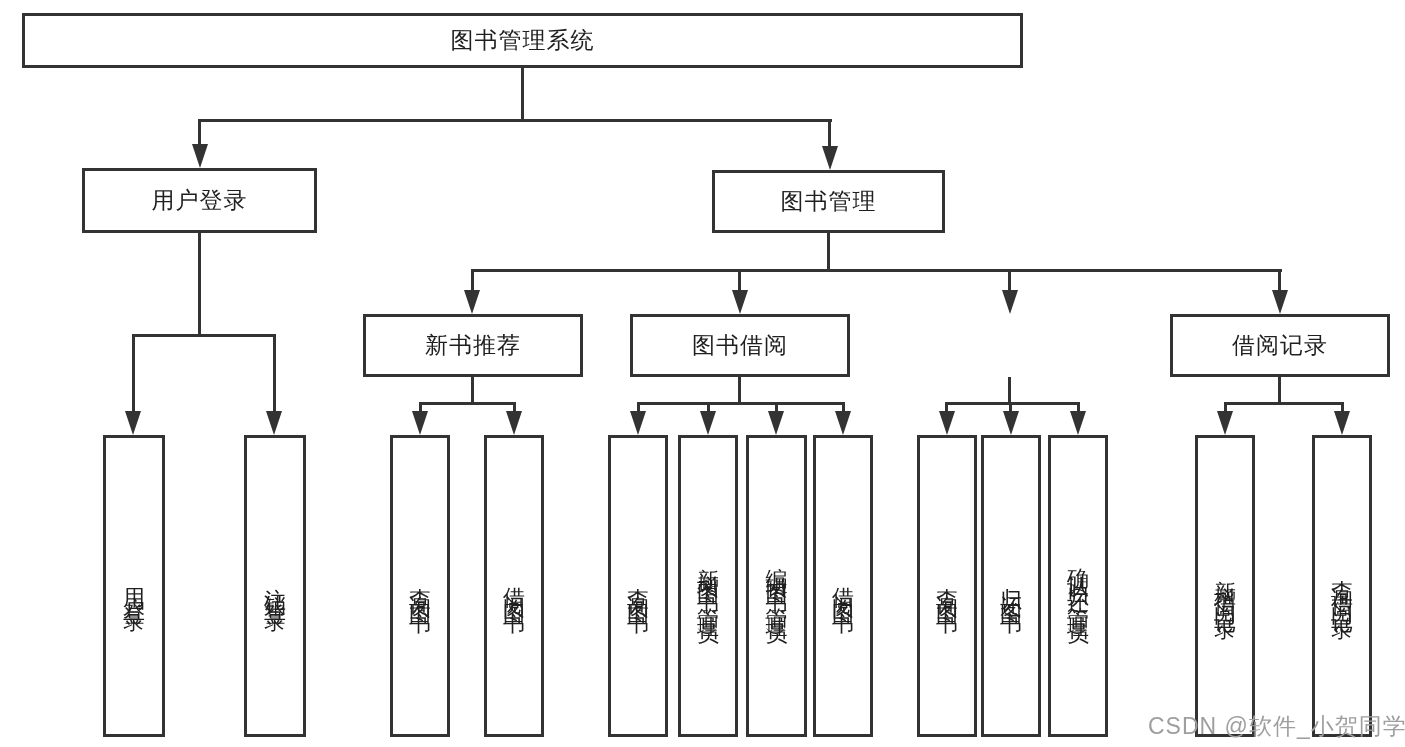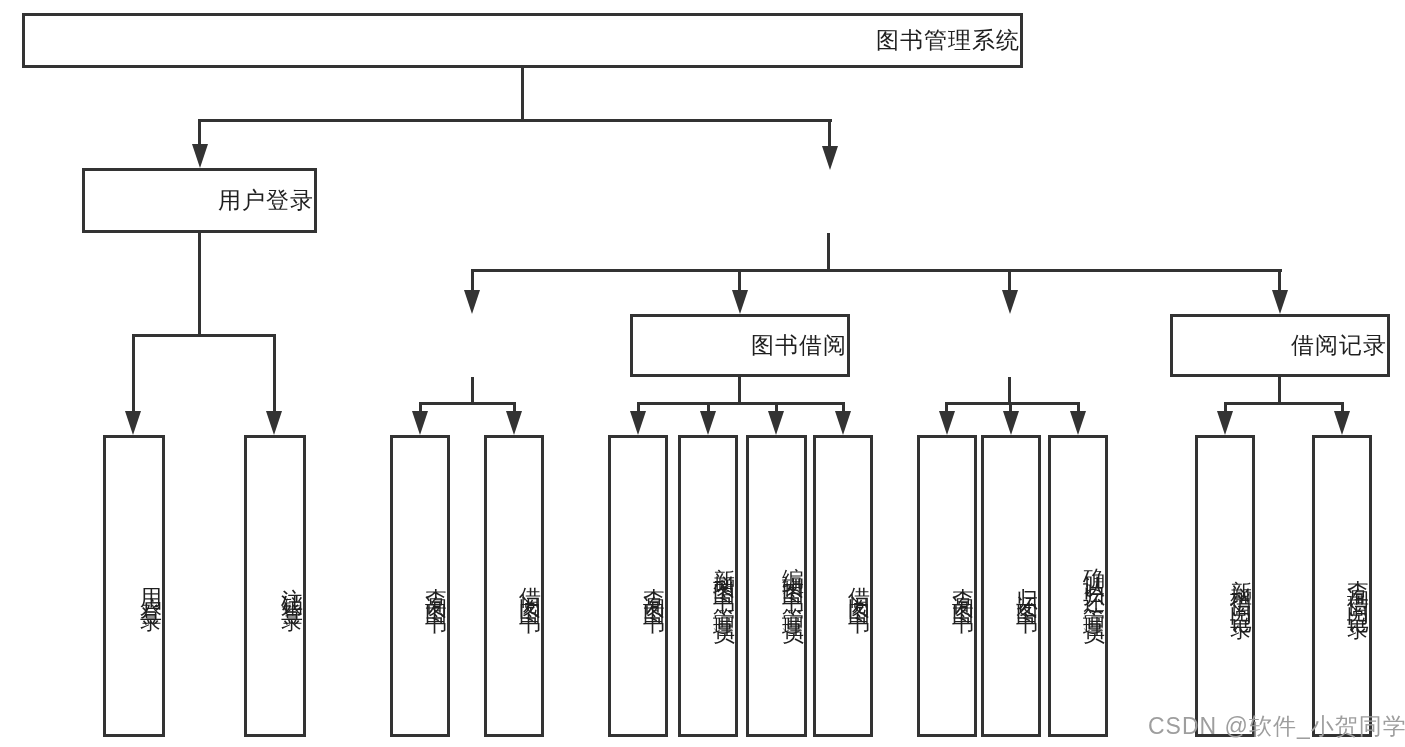--- a/index.html
+++ b/index.html
@@ -14,21 +14,21 @@
     width:1405px;height:747px;
     background:var(--bg);
     font-family:"Liberation Sans",sans-serif;
     overflow:hidden;
   }
   .box{
     position:absolute;
     box-sizing:border-box;
     border:3px solid var(--line);
     background:#fff;
-    display:flex;align-items:center;justify-content:flex-end;
+    display:flex;align-items:center;justify-content:center;
     color:var(--text);
     font-size:23px;
     letter-spacing:1px;
     z-index:2;
   }
   .vbox{font-size:22px;letter-spacing:0;}
   .vbox .vtxt{
     writing-mode:vertical-rl;
     text-orientation:mixed;
     letter-spacing:8px;
@@ -66,39 +66,45 @@
   <div class="vl" style="left:521px;top:68px;height:53px;"></div>
   <div class="hl" style="left:198px;top:119px;width:634px;"></div>
   <div class="vl" style="left:198px;top:119px;height:30px;"></div>
   <div class="ar" style="left:192px;top:144px;"></div>
   <div class="vl" style="left:828px;top:119px;height:32px;"></div>
   <div class="ar" style="left:822px;top:146px;"></div>
 
   <div class="box" style="left:82px;top:168px;width:235px;height:65px;">
     <span>用户登录</span>
   </div>
+  <div class="box" style="left:712px;top:170px;width:233px;height:63px;">
+    <span>图书管理</span>
+  </div>
 
   <div class="vl" style="left:198px;top:233px;height:104px;"></div>
   <div class="hl" style="left:132px;top:334px;width:144px;"></div>
   <div class="vl" style="left:132px;top:334px;height:82px;"></div>
   <div class="ar" style="left:125px;top:411px;"></div>
   <div class="vl" style="left:273px;top:334px;height:82px;"></div>
   <div class="ar" style="left:266px;top:411px;"></div>
 
   <div class="vl" style="left:827px;top:233px;height:39px;"></div>
   <div class="hl" style="left:471px;top:269px;width:811px;"></div>
   <div class="vl" style="left:471px;top:269px;height:26px;"></div>
   <div class="ar" style="left:464px;top:290px;"></div>
   <div class="vl" style="left:738px;top:269px;height:26px;"></div>
   <div class="ar" style="left:732px;top:290px;"></div>
   <div class="vl" style="left:1008px;top:269px;height:26px;"></div>
   <div class="ar" style="left:1002px;top:290px;"></div>
   <div class="vl" style="left:1278px;top:269px;height:26px;"></div>
   <div class="ar" style="left:1272px;top:290px;"></div>
 
+  <div class="box" style="left:363px;top:314px;width:220px;height:63px;">
+    <span>新书推荐</span>
+  </div>
   <div class="box" style="left:630px;top:314px;width:220px;height:63px;">
     <span>图书借阅</span>
   </div>
   <div class="box" style="left:1170px;top:314px;width:220px;height:63px;">
     <span>借阅记录</span>
   </div>
 
   <div class="vl" style="left:471px;top:377px;height:28px;"></div>
   <div class="hl" style="left:419px;top:402px;width:97px;"></div>
   <div class="vl" style="left:419px;top:402px;height:13px;"></div>

